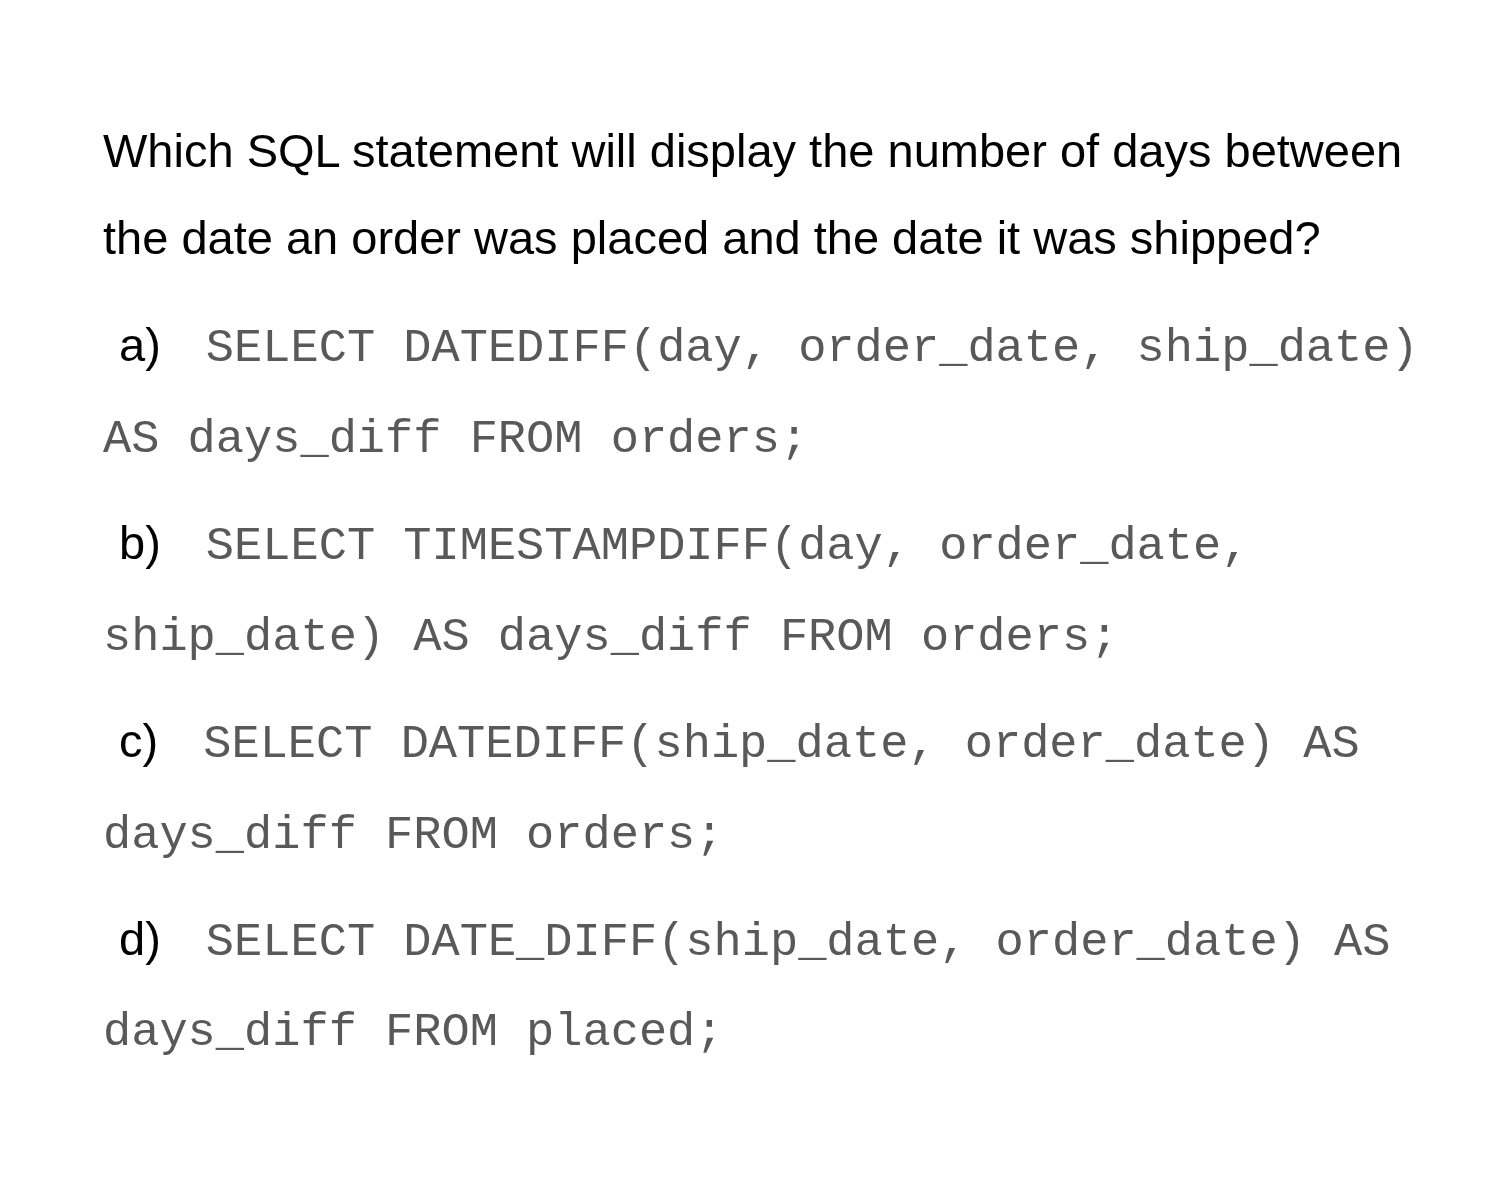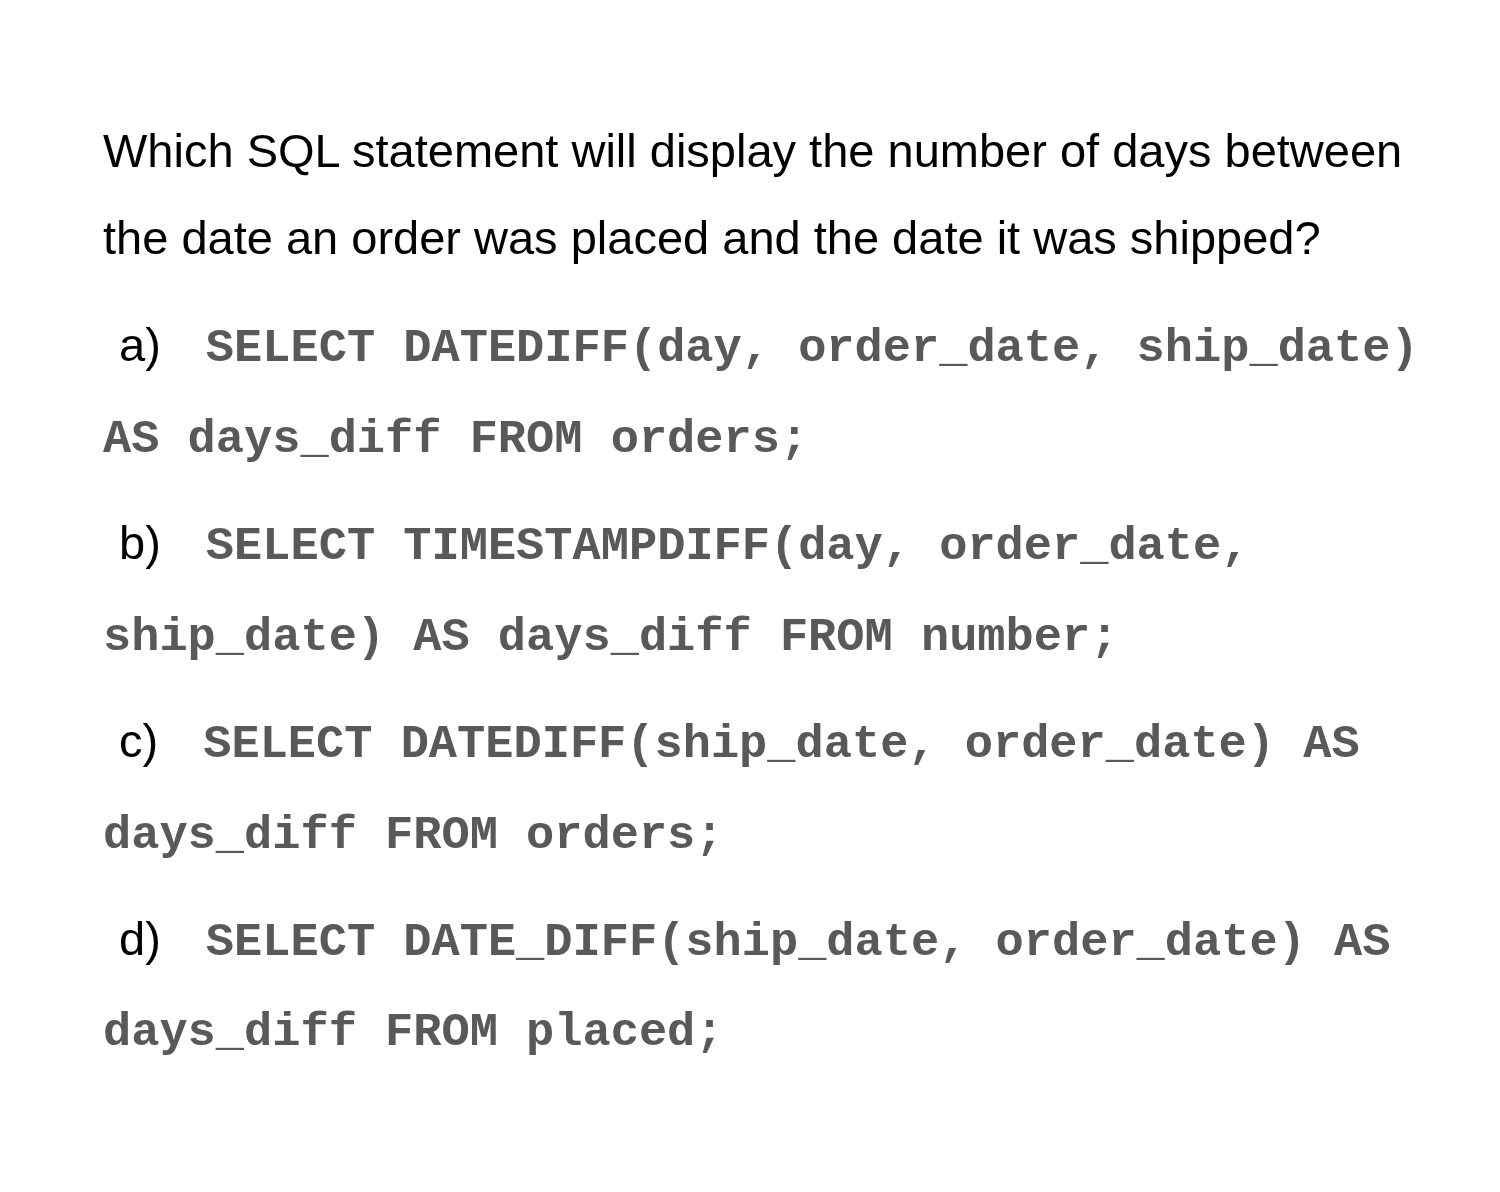--- a/index.html
+++ b/index.html
@@ -23,34 +23,33 @@
     .option {
       font-size: 47px;
       line-height: 1.85;
     }
     .option-label {
       font-family: Arial, Helvetica, sans-serif;
     }
     .code {
       font-family: "Courier New", Courier, monospace;
       color: #595959;
-      font-weight: bold;
     }
   </style>
 </head>
 <body>
 
 <div class="question-text">Which SQL statement will display the number of days between the date an order was placed and the date it was shipped?</div>
 
 <div class="option">
   <span class="option-label">a) </span><span class="code">SELECT DATEDIFF(day, order_date, ship_date) AS days_diff FROM orders;</span>
 </div>
 
 <div class="option">
-  <span class="option-label">b) </span><span class="code">SELECT TIMESTAMPDIFF(day, order_date, ship_date) AS days_diff FROM number;</span>
+  <span class="option-label">b) </span><span class="code">SELECT TIMESTAMPDIFF(day, order_date, ship_date) AS days_diff FROM orders;</span>
 </div>
 
 <div class="option">
   <span class="option-label">c) </span><span class="code">SELECT DATEDIFF(ship_date, order_date) AS days_diff FROM orders;</span>
 </div>
 
 <div class="option">
   <span class="option-label">d) </span><span class="code">SELECT DATE_DIFF(ship_date, order_date) AS days_diff FROM placed;</span>
 </div>
 

